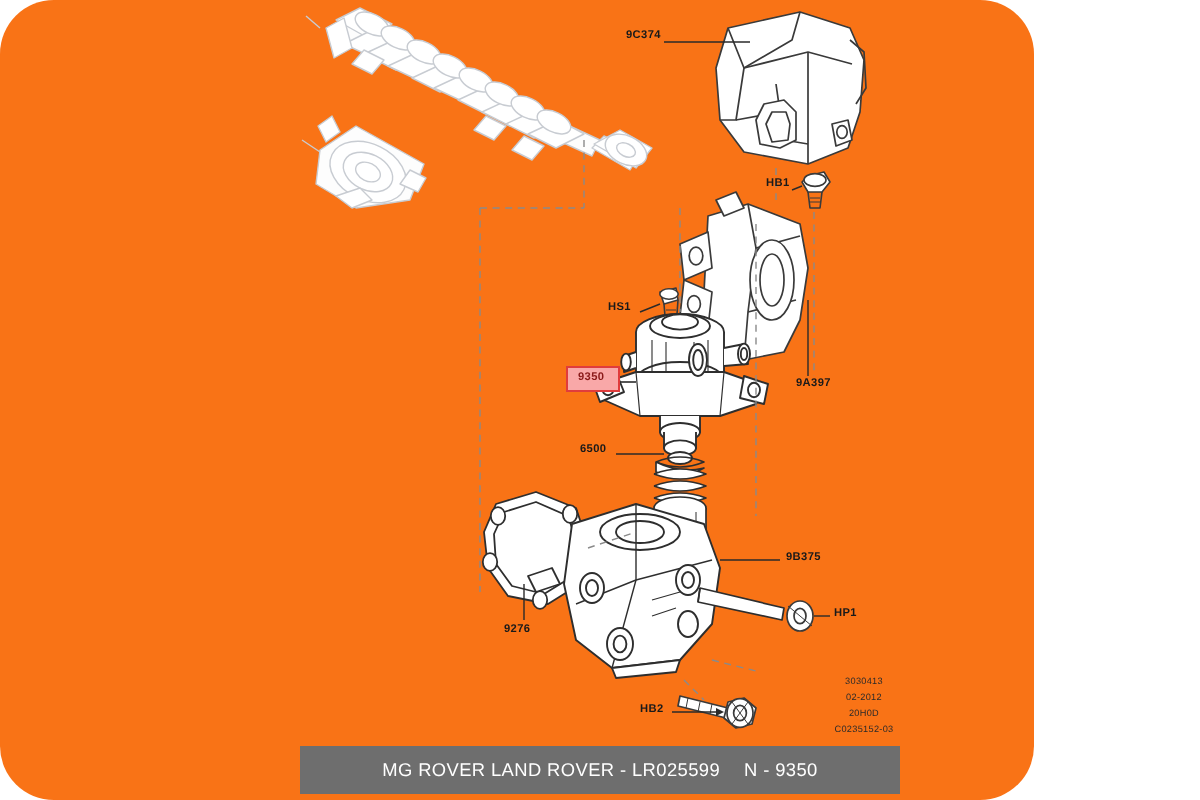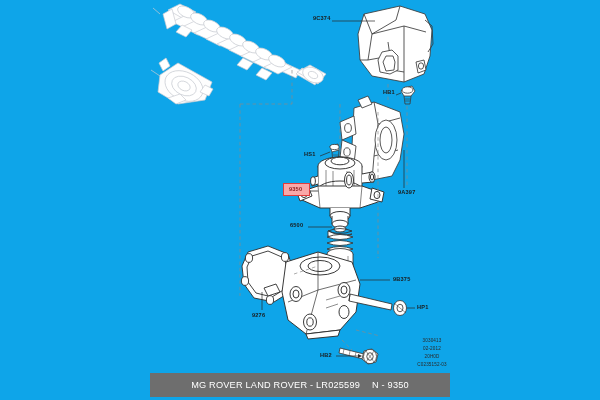--- a/index.html
+++ b/index.html
@@ -2,25 +2,26 @@
 <html><head>
 <meta charset="utf-8">
 <style>
   html, body {
     margin: 0;
     padding: 0;
     background: #ffffff;
   }
   #app {
     position: relative;
-    width: 600px;
+    width: 517px;
     height: 400px;
-    background: #0ea5e9;
+    background: #f97316;
     font-family: "Liberation Sans", sans-serif;
     overflow: hidden;
+    border-radius: 27px;
   }
   #diagram-canvas {
     position: absolute;
     left: 0;
     top: 0;
     width: 600px;
     height: 400px;
   }
   .callout-label {
     position: absolute;

